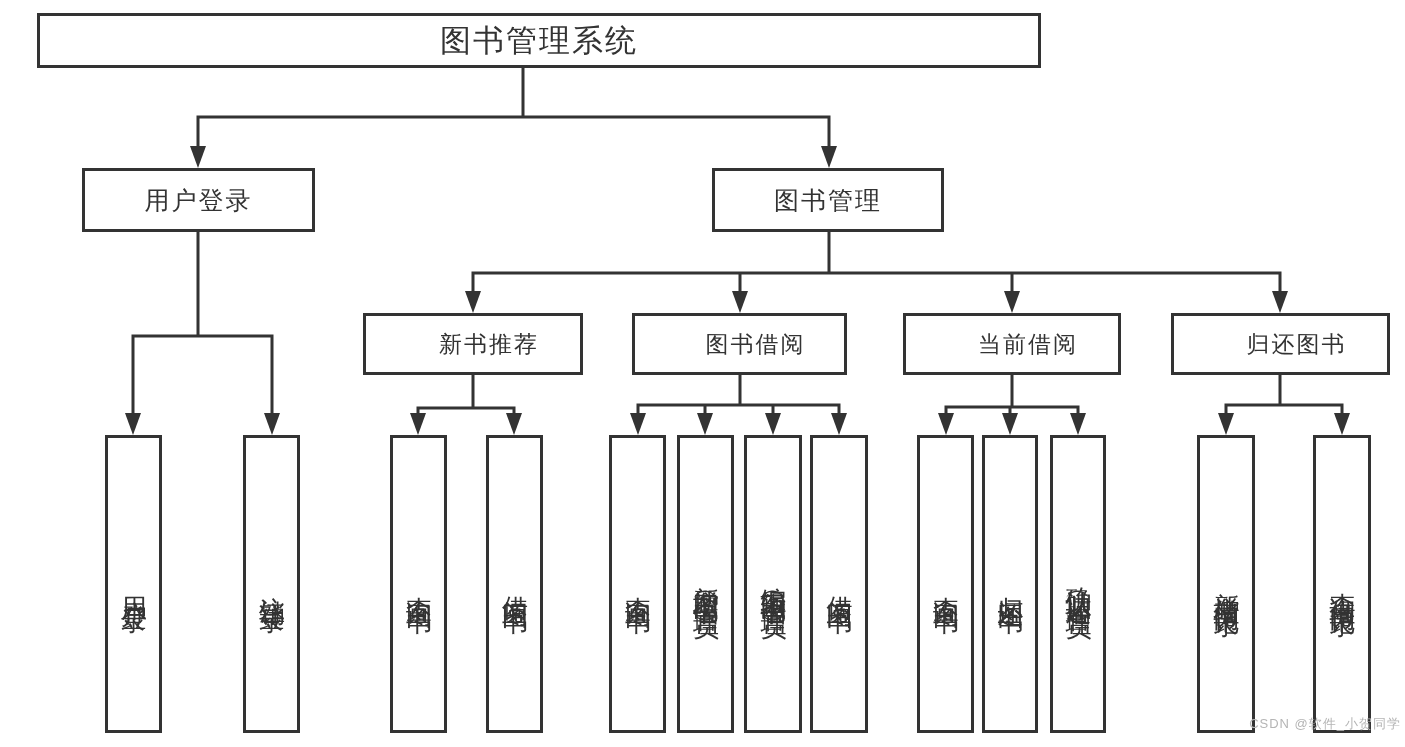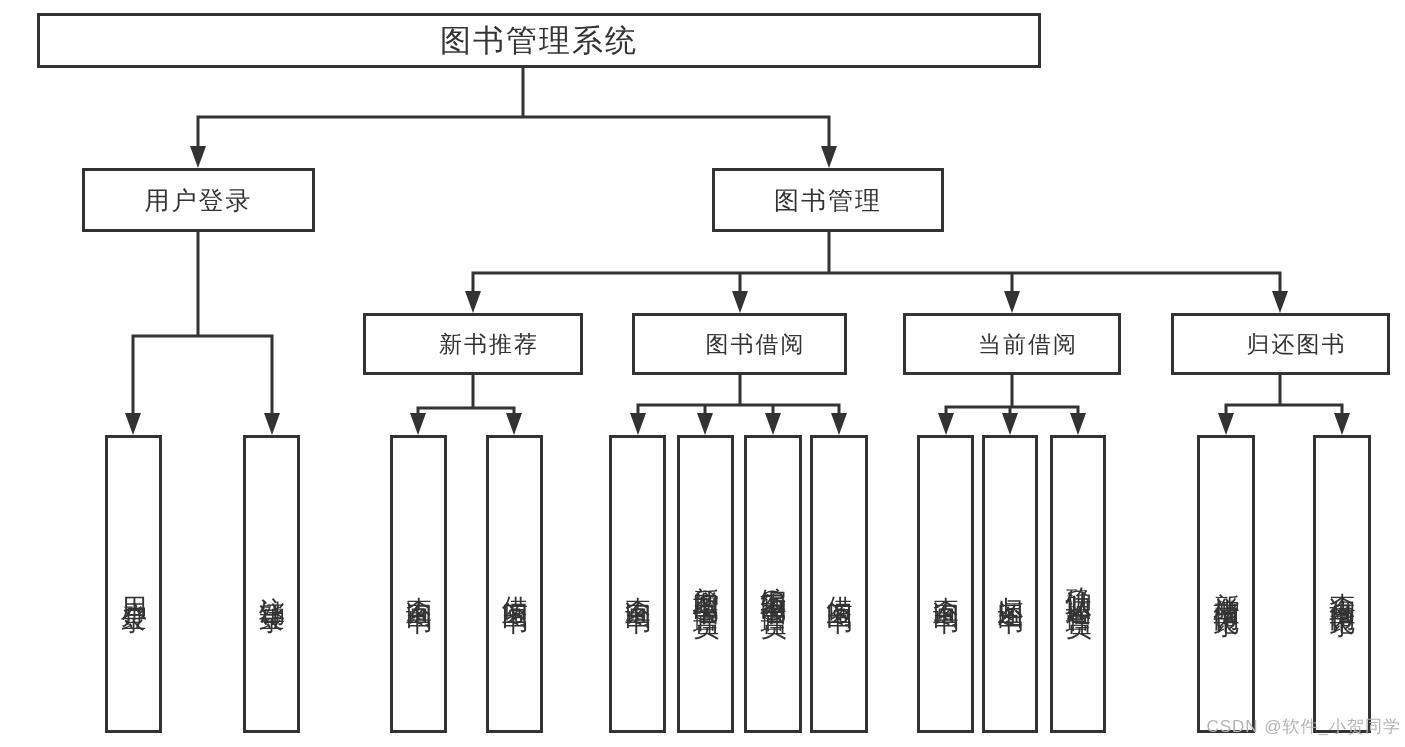--- a/index.html
+++ b/index.html
@@ -14,21 +14,21 @@
   }
   .lv1{font-size:31px;letter-spacing:2px;margin-left:16px;}
   .lv2{font-size:25px;letter-spacing:2px;}
   .lv3{font-size:23px;letter-spacing:2px;padding-left:32px;}
   .vbox .vtext{
     writing-mode:vertical-rl;text-orientation:mixed;
     font-size:26px;letter-spacing:4px;line-height:1.15;
   }
   .watermark{
     position:absolute;top:715px;right:4px;z-index:5;
-    font-size:17px;letter-spacing:1px;color:#b5b5b5;white-space:nowrap;
+    font-size:13px;letter-spacing:1px;color:#b5b5b5;white-space:nowrap;
   }
 </style>
 </head>
 <body>
 
 <div class="canvas">
 
   <svg class="conn-layer" viewBox="0 0 1405 747" xmlns="http://www.w3.org/2000/svg">
     <g stroke="#333333" stroke-width="3" fill="none" stroke-linecap="square">
       <path d="M523 68 V117 M198 117 H829 M198 117 V148 M829 117 V148"></path>

